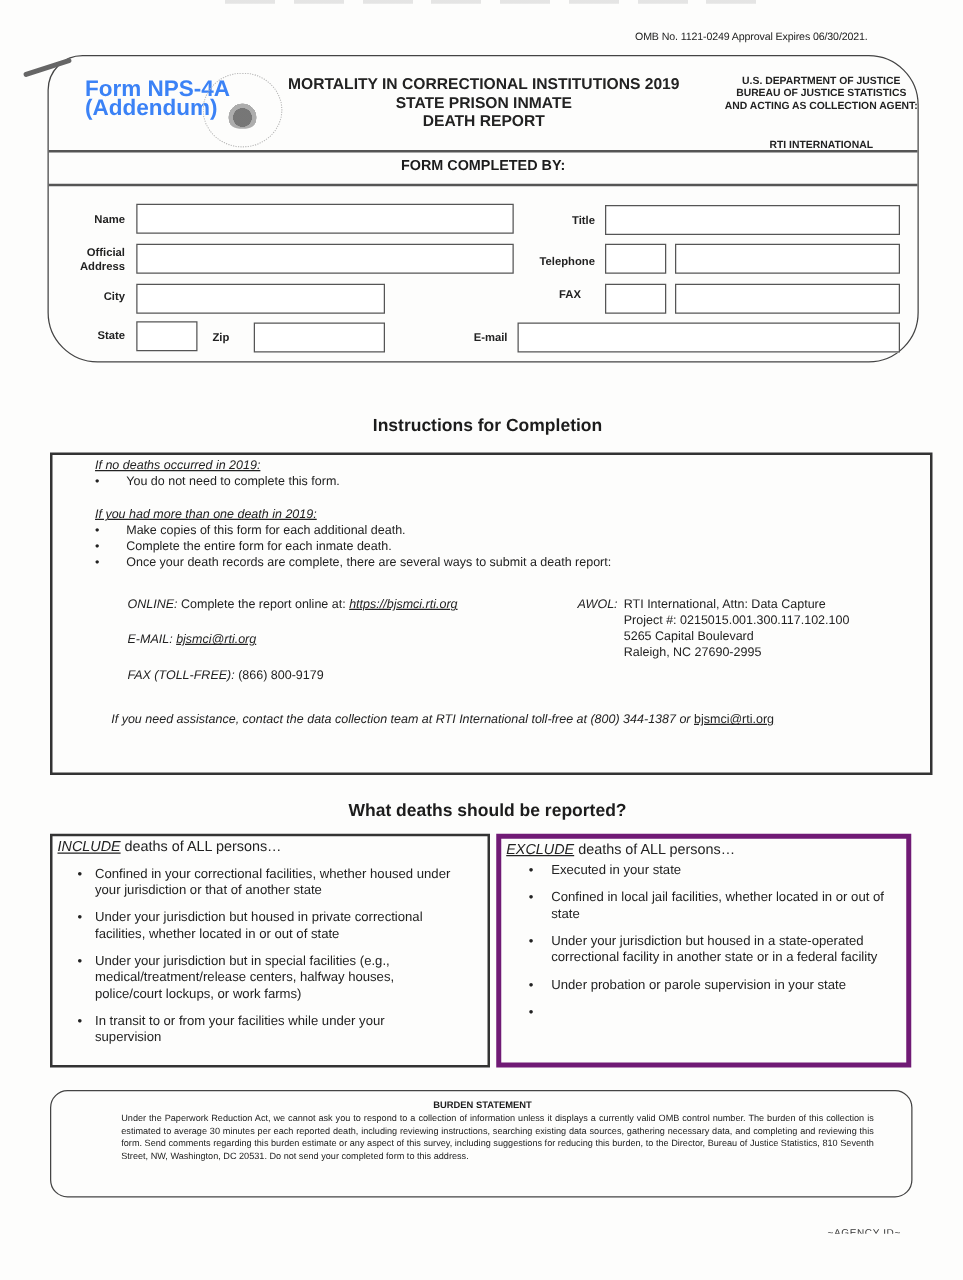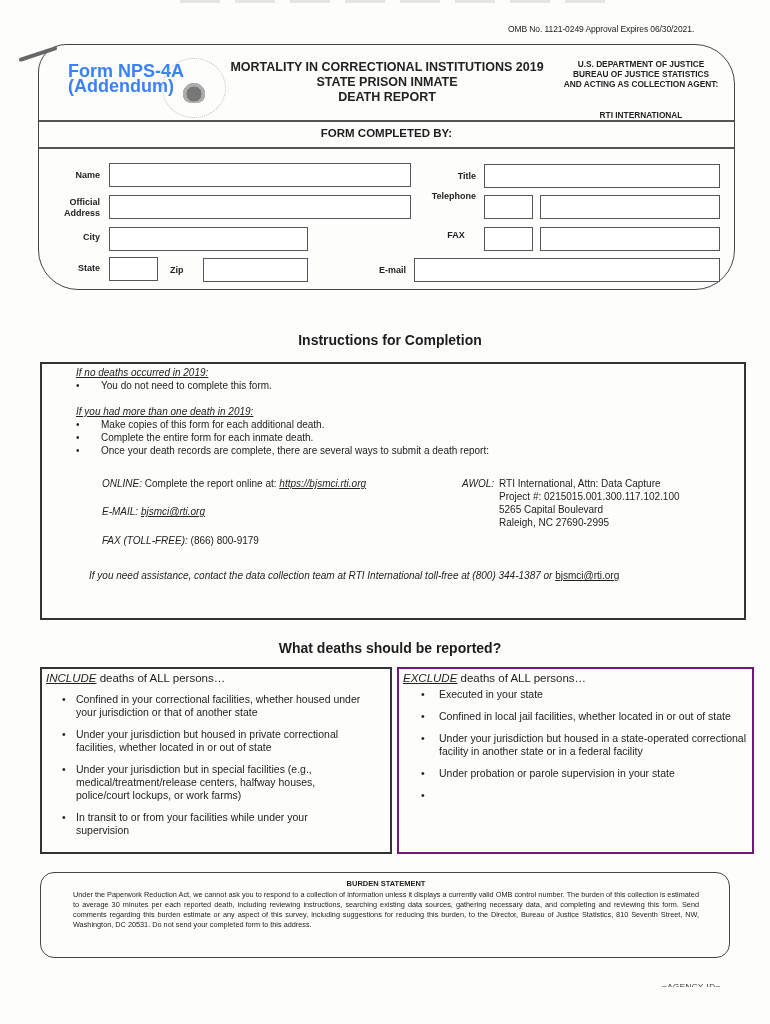--- a/index.html
+++ b/index.html
@@ -9,49 +9,49 @@
 
   .omb { left: 508px; top: 24px; font-size: 8.5px; color: #222; font-family: "Liberation Sans Narrow", "Liberation Sans", sans-serif; letter-spacing: -0.1px; }
 
   
   .card { left: 38px; top: 44px; width: 697px; height: 246px; border: 1.5px solid #444; border-radius: 28px 40px 40px 40px; }
   .staple { left: 18px; top: 52px; width: 40px; height: 4px; background: #666; transform: rotate(-18deg); border-radius: 2px; }
   .form-id { left: 68px; top: 64px; font-size: 18px; font-weight: bold; line-height: 15px; color: #3b82f6; }
   .seal { left: 162px; top: 58px; width: 64px; height: 60px; border-radius: 50%; border: 1px dotted #bbb; display: flex; align-items: center; justify-content: center; }
   .seal-inner { width: 26px; height: 30px; border-radius: 50% 50% 40% 40%; background: radial-gradient(circle at 50% 70%, #555 0 30%, #999 31% 45%, transparent 46%); opacity: 0.8; }
   .title-block { left: 228px; top: 60px; width: 318px; text-align: center; font-weight: bold; font-size: 12.5px; line-height: 15px; color: #222; }
-  .agency { left: 546px; top: 59px; width: 190px; text-align: center; font-weight: bold; font-size: 8.3px; line-height: 10px; color: #222; }
+  .agency { left: 562px; top: 59px; width: 190px; text-align: center; font-weight: bold; font-size: 8.3px; line-height: 10px; color: #222; }
   .agency .rti { margin-top: 21px; display: block; }
 
   .hline { left: 39px; height: 1.5px; background: #555; width: 695px; }
   .completed { left: 39px; top: 127px; width: 695px; text-align: center; font-size: 11.5px; font-weight: bold; }
 
   .lbl { font-size: 9px; font-weight: bold; text-align: right; color: #222; line-height: 11px; }
   .box { border: 1.5px solid #555; background: #fff; }
 
   .sec-title { width: 770px; left: 0; text-align: center; font-weight: bold; }
   .instr-title { top: 332px; font-size: 14px; left: 0; width: 780px; }
 
   .instr-box { left: 40px; top: 362px; width: 706px; height: 258px; border: 2px solid #333; }
   .instr-text { font-size: 10px; line-height: 13px; color: #222; }
   .u { text-decoration: underline; font-style: italic; }
   .bullet-row { display: flex; }
   .bullet-row .dot { width: 25px; padding-left: 0; }
   .it { font-style: italic; }
 
   .deaths-title { top: 640px; font-size: 14px; left: 0; width: 780px; }
   .inc-box { left: 40px; top: 667px; width: 352px; height: 187px; border: 2px solid #333; }
-  .exc-box { left: 397px; top: 667px; width: 357px; height: 187px; border: 2px solid #701a75; }
+  .exc-box { left: 397px; top: 667px; width: 332px; height: 187px; border: 4px solid #701a75; }
   .col-head { font-size: 11.5px; color: #222; }
   .li { display: flex; font-size: 10.5px; line-height: 13px; color: #222; }
   .li .dot { width: 34px; flex: none; padding-left: 20px; }
 
   .burden { left: 40px; top: 872px; width: 690px; height: 86px; border: 1.5px solid #444; border-radius: 14px; padding: 6px 30px 0 32px; }
   .burden-h { text-align: center; font-size: 7.5px; font-weight: bold; margin-bottom: 2px; }
-  .burden-p { font-size: 7.3px; line-height: 10px; text-align: justify; color: #222; }
+  .burden-p { font-size: 7.3px; line-height: 10px; text-align: justify; color: #222; margin-left: 24px; }
 
   .agency-id { left: 662px; top: 982px; font-size: 8px; color: #333; letter-spacing: 0.5px; clip-path: inset(0 0 45% 0); }
   .topstrip { left: 180px; top: 0; width: 430px; height: 3px; background: repeating-linear-gradient(90deg, #ccc 0 40px, transparent 40px 55px); opacity: 0.5; }
 </style>
 </head>
 <body>
 
 <div class="abs topstrip"></div>
 
 <div class="abs omb">OMB No. 1121-0249 Approval Expires 06/30/2021.</div>
@@ -90,21 +90,21 @@
 
 <div class="abs lbl" style="left:430px; top:171px; width:46px;">Title</div>
 <div class="abs box" style="left:484px; top:164px; width:236px; height:24px;"></div>
 
 <div class="abs lbl" style="left:50px; top:197px; width:50px;">
   <div>Official</div>
   <div>Address</div>
 </div>
 <div class="abs box" style="left:109px; top:195px; width:302px; height:24px;"></div>
 
-<div class="abs lbl" style="left:420px; top:191px; width:56px;">Telephone</div>
+<div class="abs lbl" style="left:420px; top:204px; width:56px;">Telephone</div>
 <div class="abs box" style="left:484px; top:195px; width:49px; height:24px;"></div>
 <div class="abs box" style="left:540px; top:195px; width:180px; height:24px;"></div>
 
 <div class="abs lbl" style="left:60px; top:232px; width:40px;">City</div>
 <div class="abs box" style="left:109px; top:227px; width:199px; height:24px;"></div>
 
 <div class="abs lbl" style="left:436px; top:230px; width:40px;text-align:center;">FAX</div>
 <div class="abs box" style="left:484px; top:227px; width:49px; height:24px;"></div>
 <div class="abs box" style="left:540px; top:227px; width:180px; height:24px;"></div>
 

